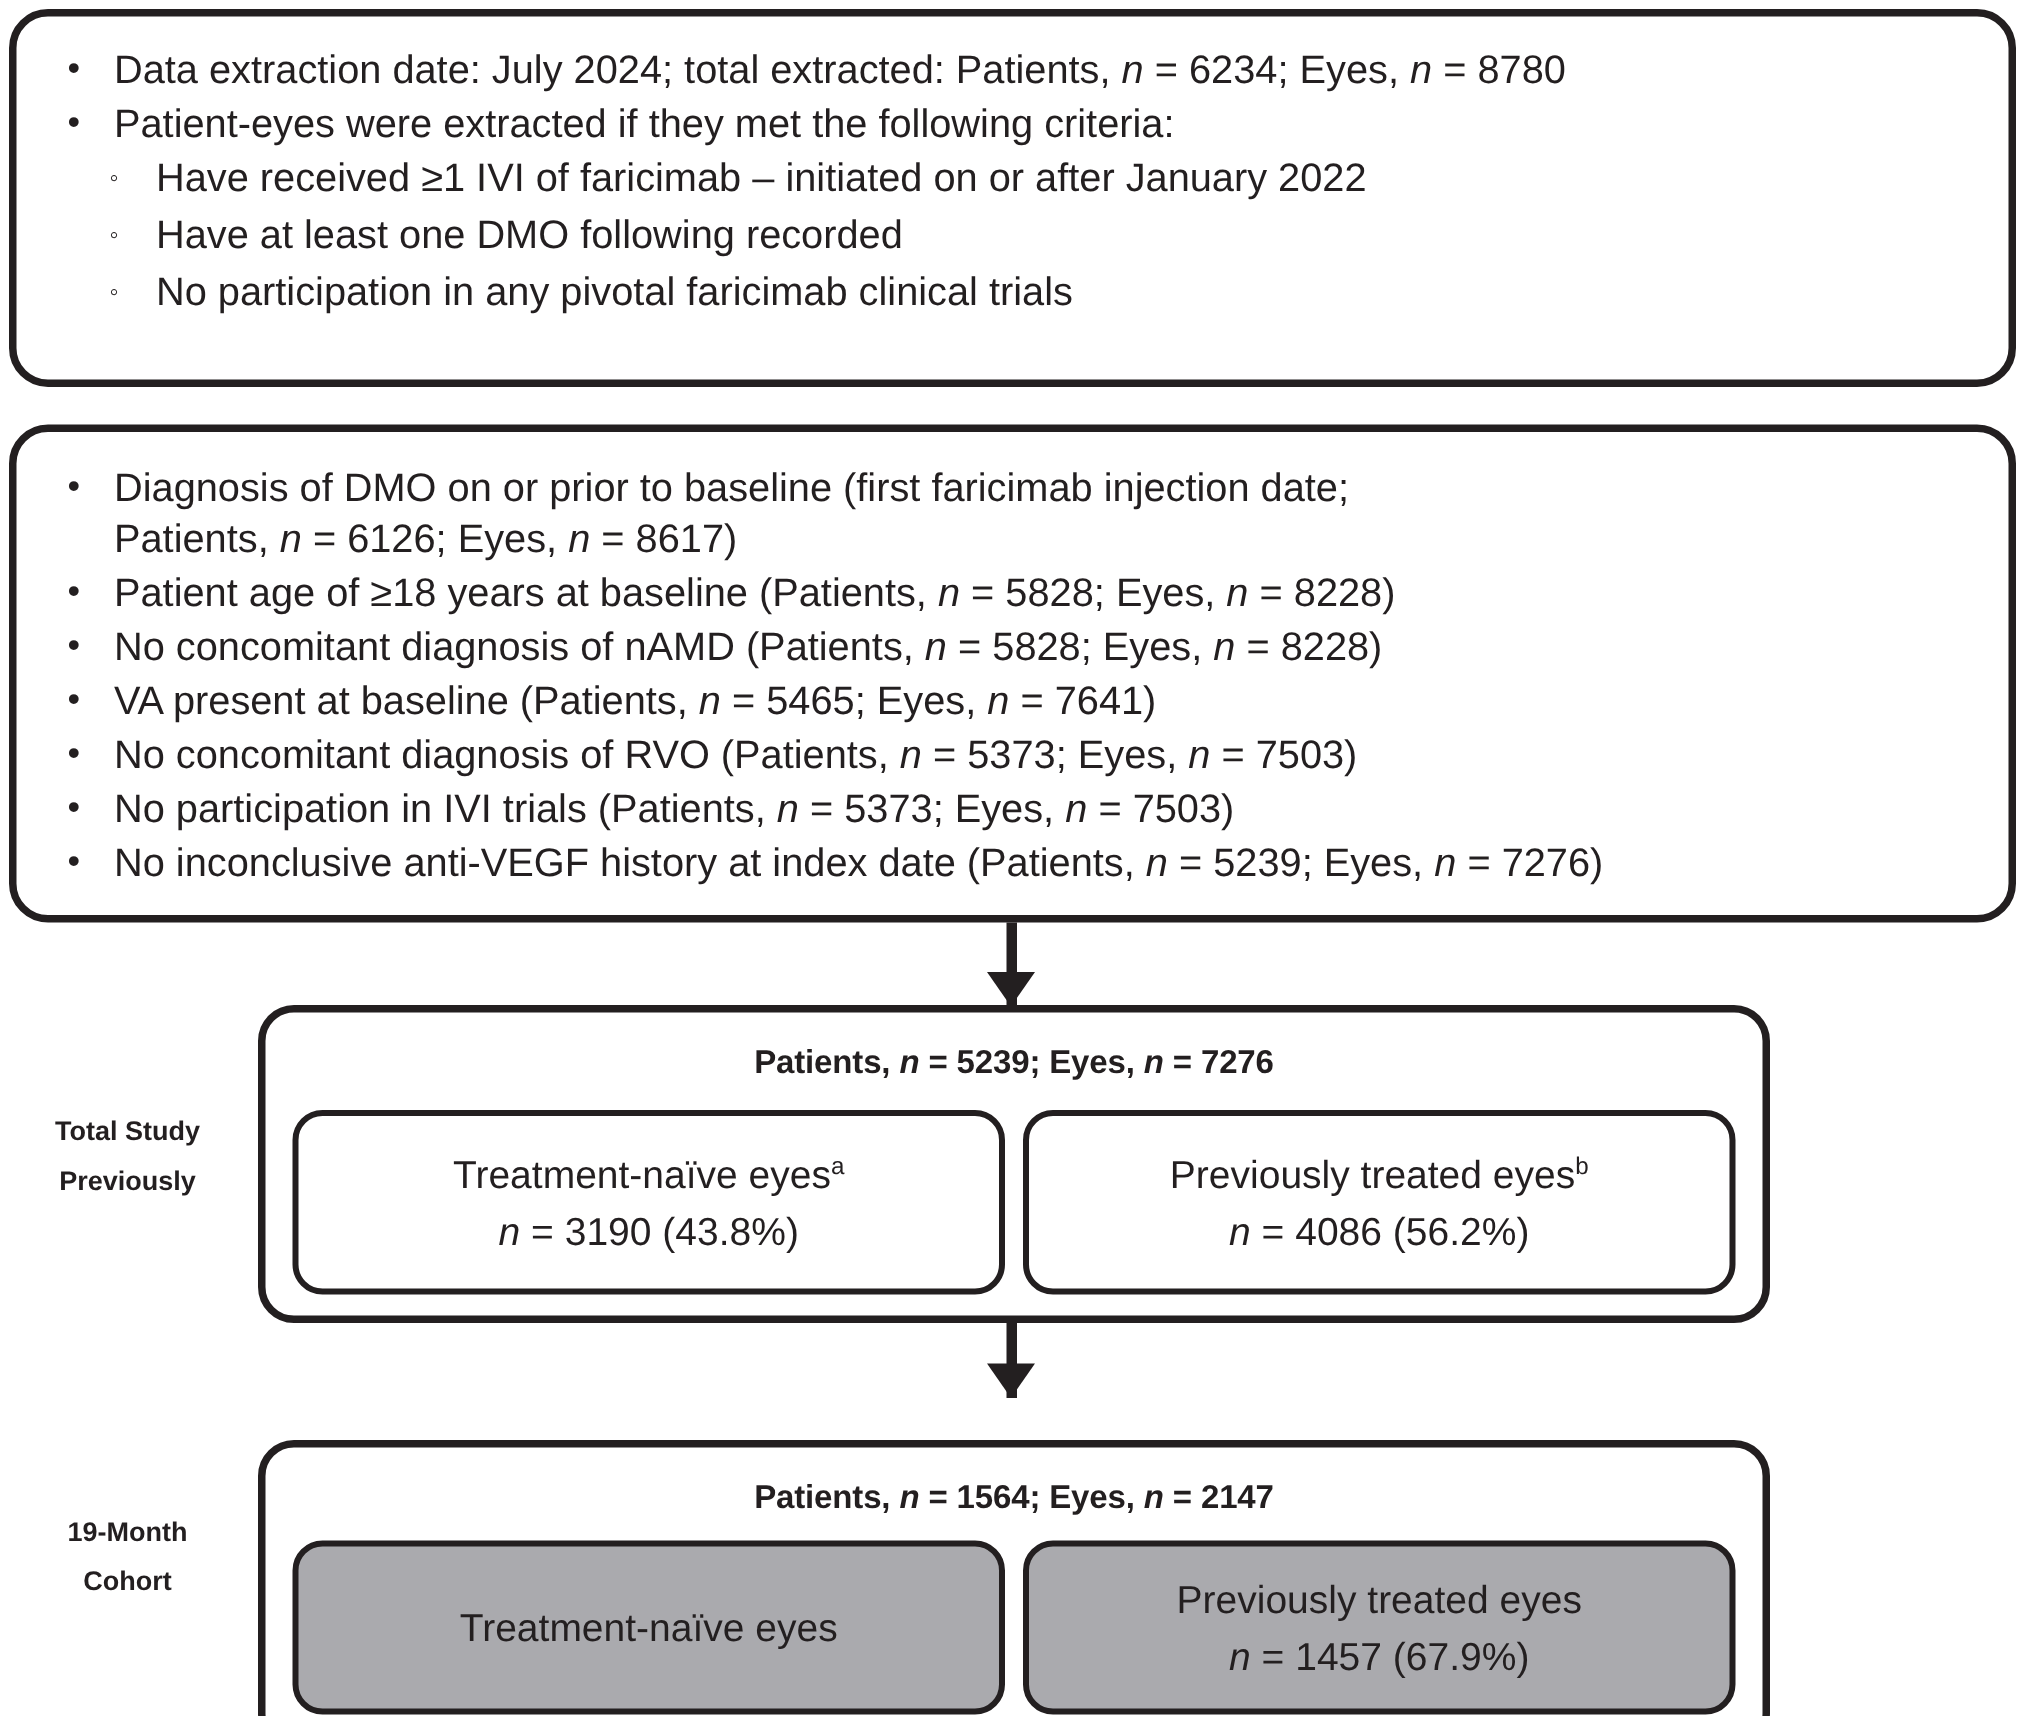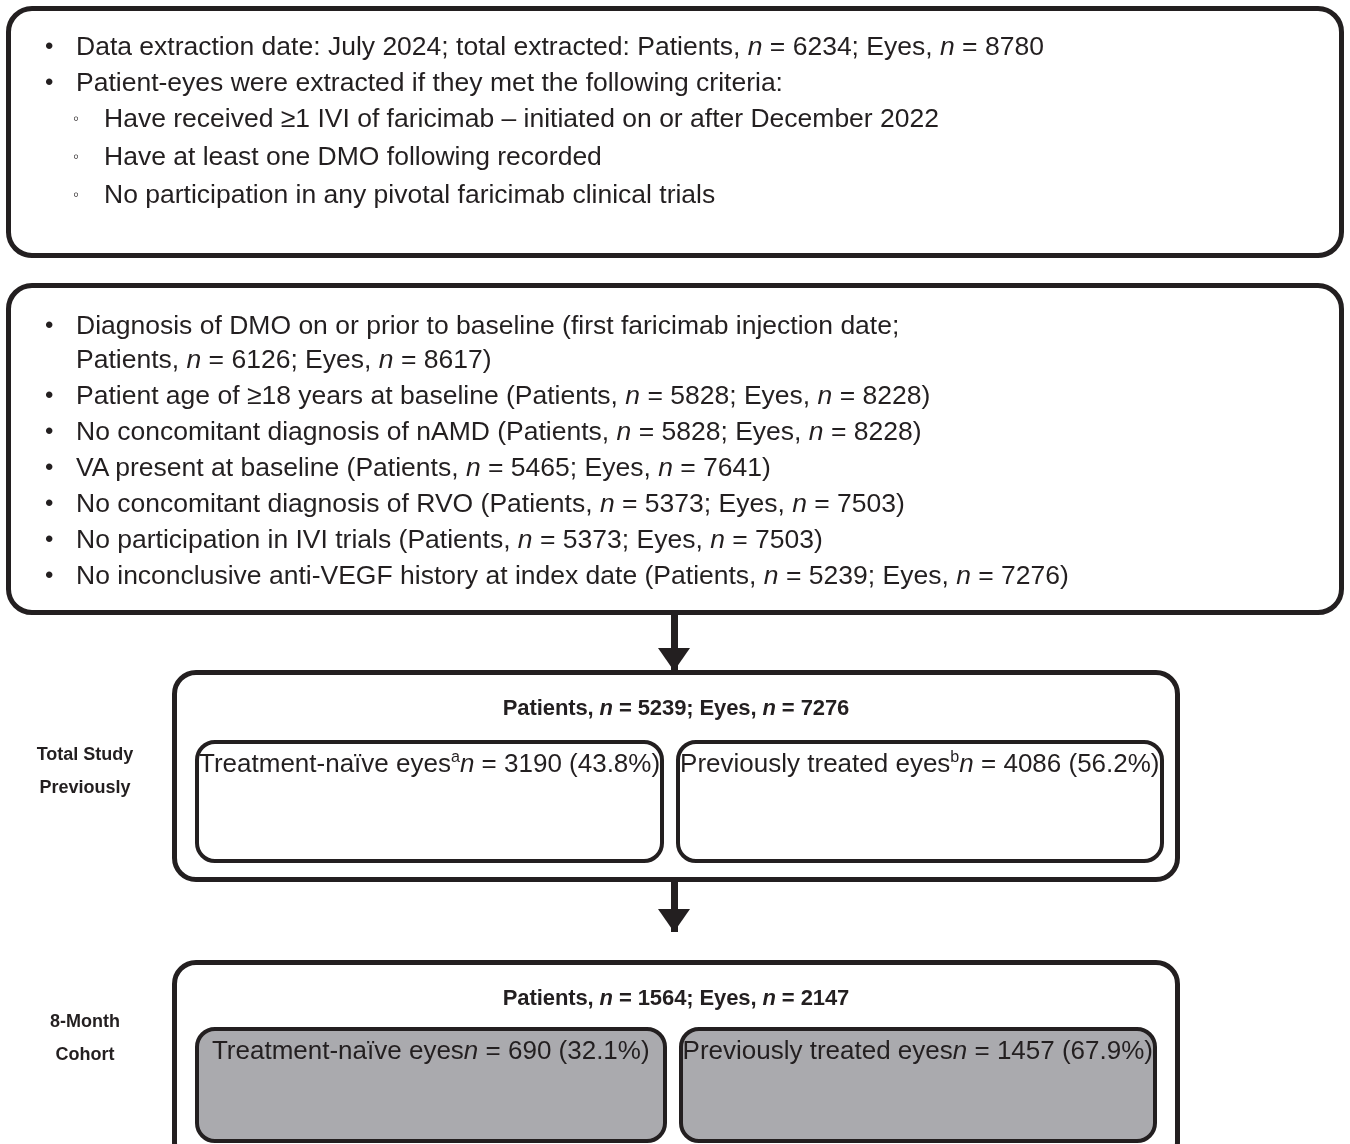--- a/index.html
+++ b/index.html
@@ -135,22 +135,22 @@
   }
   #box-12m .sub-wrap { top: 62px; bottom: 18px; }
 
   .sub-box {
     flex: 1 1 0;
     box-sizing: border-box;
     border: 4px solid #231f20;
     border-radius: 20px;
     background: #ffffff;
     display: flex;
-    flex-direction: row;
-    align-items: flex-start;
+    flex-direction: column;
+    align-items: center;
     justify-content: center;
     font-size: 26px;
     line-height: 38px;
   }
   .sub-box.filled { background: #aaaaae; }
   .sub-box .line { white-space: pre; }
 
   sup {
     font-size: 0.62em;
     vertical-align: super;
@@ -179,21 +179,21 @@
         <div class="bullet-row">
           <span class="mark dot">•</span>
           <span class="txt">Data extraction date: July 2024; total extracted: Patients, <span class="it">n</span> = 6234; Eyes, <span class="it">n</span> = 8780</span>
         </div>
         <div class="bullet-row">
           <span class="mark dot">•</span>
           <span class="txt">Patient-eyes were extracted if they met the following criteria:</span>
         </div>
         <div class="bullet-row sub-row">
           <span class="mark">◦</span>
-          <span class="txt">Have received ≥1 IVI of faricimab – initiated on or after December 2022</span>
+          <span class="txt">Have received ≥1 IVI of faricimab – initiated on or after January 2022</span>
         </div>
         <div class="bullet-row sub-row">
           <span class="mark">◦</span>
           <span class="txt">Have at least one DMO following recorded</span>
         </div>
         <div class="bullet-row sub-row">
           <span class="mark">◦</span>
           <span class="txt">No participation in any pivotal faricimab clinical trials</span>
         </div>
       </div>
@@ -255,29 +255,28 @@
         </div>
       </div>
   </div>
 
   <div class="arrow" style="left:671px; top:882px;">
     <div class="shaft" style="height:50px;"></div>
     <div class="head" style="top:27px;"></div>
   </div>
 
   <div class="side-label" id="label-12m">
-      <div>8-Month</div>
+      <div>19-Month</div>
       <div>Cohort</div>
     </div>
   <div class="rbox" id="box-12m">
     <div class="pop-title" id="m12-header">Patients, <span class="it">n</span> = 1564; Eyes, <span class="it">n</span> = 2147</div>
     <div class="sub-wrap" id="m12-groups">
         <div class="sub-box filled">
           <div class="line">Treatment-naïve eyes</div>
-          <div class="line"><span class="it">n</span> = 690 (32.1%)</div>
         </div>
         <div class="sub-box filled">
           <div class="line">Previously treated eyes</div>
           <div class="line"><span class="it">n</span> = 1457 (67.9%)</div>
         </div>
       </div>
   </div>
 
 </div>
 

